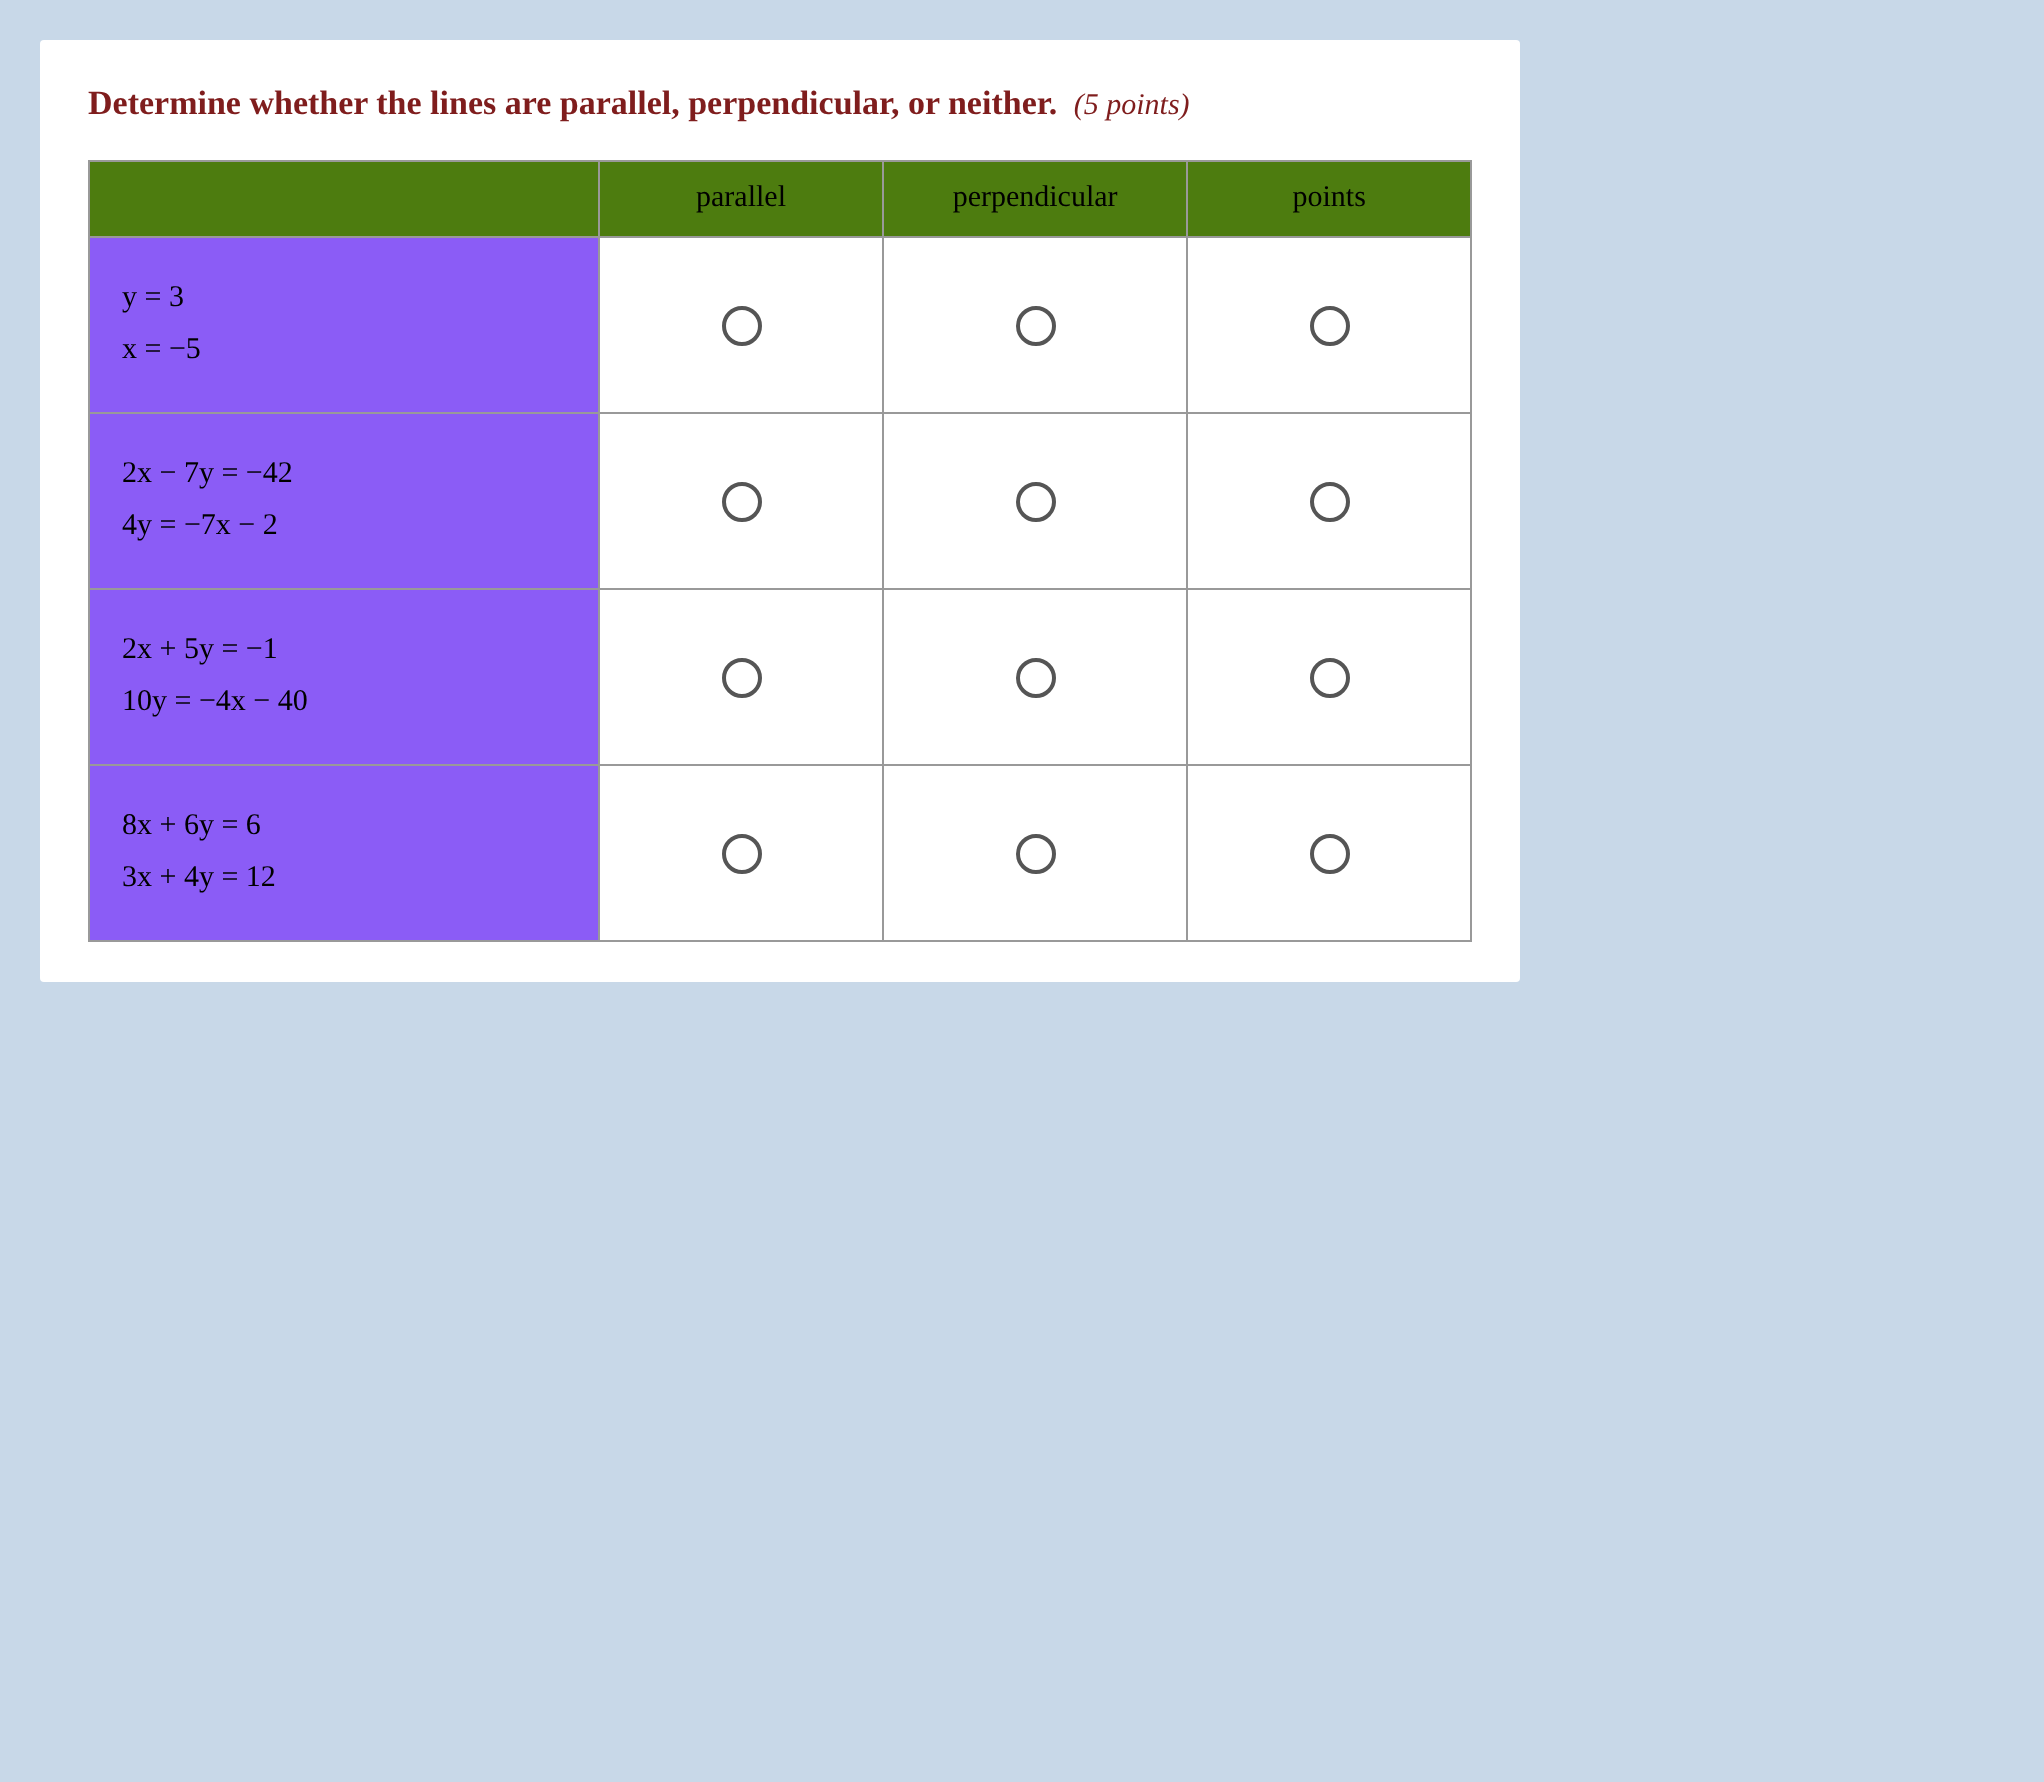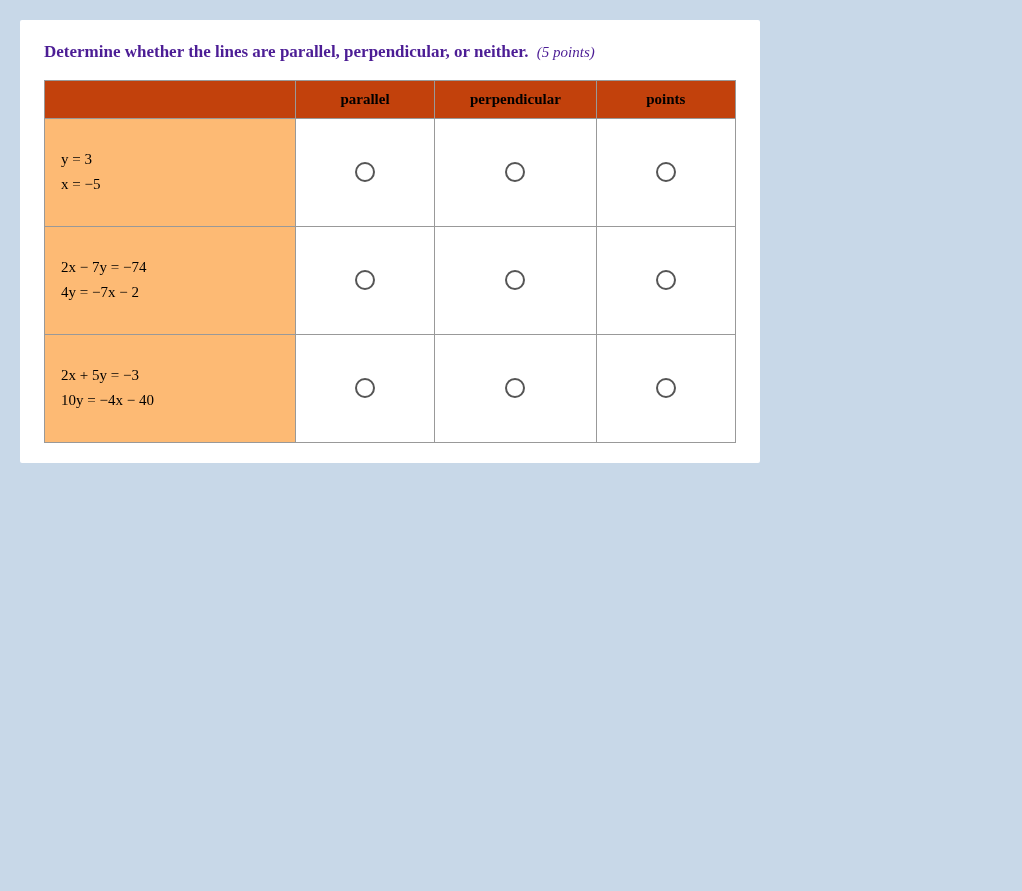--- a/index.html
+++ b/index.html
@@ -19,21 +19,21 @@
       padding: 20px 24px;
       max-width: 740px;
       width: 100%;
       border-radius: 2px;
     }
 
     .question-header {
       font-size: 17px;
       font-weight: bold;
       margin-bottom: 16px;
-      color: #4c1d95;
+      color: #7f1d1d;
       line-height: 1.4;
     }
 
     .question-header .points {
       font-weight: normal;
       font-style: italic;
       font-size: 15px;
       margin-left: 4px;
     }
 
@@ -45,33 +45,33 @@
 
     .grid-table th,
     .grid-table td {
       border: 1px solid #999;
       padding: 8px 12px;
       text-align: center;
       vertical-align: middle;
     }
 
     .grid-table th {
-      font-weight: bold;
+      font-weight: normal;
       font-size: 15px;
-      background-color: #c2410c;
+      background-color: #4d7c0f;
       padding: 10px 12px;
     }
 
     .grid-table td.equation-cell {
       text-align: left;
       font-size: 15px;
-      padding: 28px 16px;
+      padding: 18px 16px;
       line-height: 1.7;
       min-width: 180px;
-      background-color: #fdba74;
+      background-color: #8b5cf6;
     }
 
     .grid-table td.radio-cell {
       background-color: #fff;
       min-width: 100px;
     }
 
     .radio-option {
       width: 20px;
       height: 20px;
@@ -115,31 +115,40 @@
           <td class="equation-cell">
             <span class="equation-line">y = 3</span>
             <span class="equation-line">x = −5</span>
           </td>
           <td class="radio-cell"><span class="radio-option"></span></td>
           <td class="radio-cell"><span class="radio-option"></span></td>
           <td class="radio-cell"><span class="radio-option"></span></td>
         </tr>
         <tr>
           <td class="equation-cell">
-            <span class="equation-line">2x − 7y = −74</span>
+            <span class="equation-line">2x − 7y = −42</span>
             <span class="equation-line">4y = −7x − 2</span>
           </td>
           <td class="radio-cell"><span class="radio-option"></span></td>
           <td class="radio-cell"><span class="radio-option"></span></td>
           <td class="radio-cell"><span class="radio-option"></span></td>
         </tr>
         <tr>
           <td class="equation-cell">
-            <span class="equation-line">2x + 5y = −3</span>
+            <span class="equation-line">2x + 5y = −1</span>
             <span class="equation-line">10y = −4x − 40</span>
+          </td>
+          <td class="radio-cell"><span class="radio-option"></span></td>
+          <td class="radio-cell"><span class="radio-option"></span></td>
+          <td class="radio-cell"><span class="radio-option"></span></td>
+        </tr>
+        <tr>
+          <td class="equation-cell">
+            <span class="equation-line">8x + 6y = 6</span>
+            <span class="equation-line">3x + 4y = 12</span>
           </td>
           <td class="radio-cell"><span class="radio-option"></span></td>
           <td class="radio-cell"><span class="radio-option"></span></td>
           <td class="radio-cell"><span class="radio-option"></span></td>
         </tr>
       </tbody>
   </table>
 </div>
 
 </body></html>

